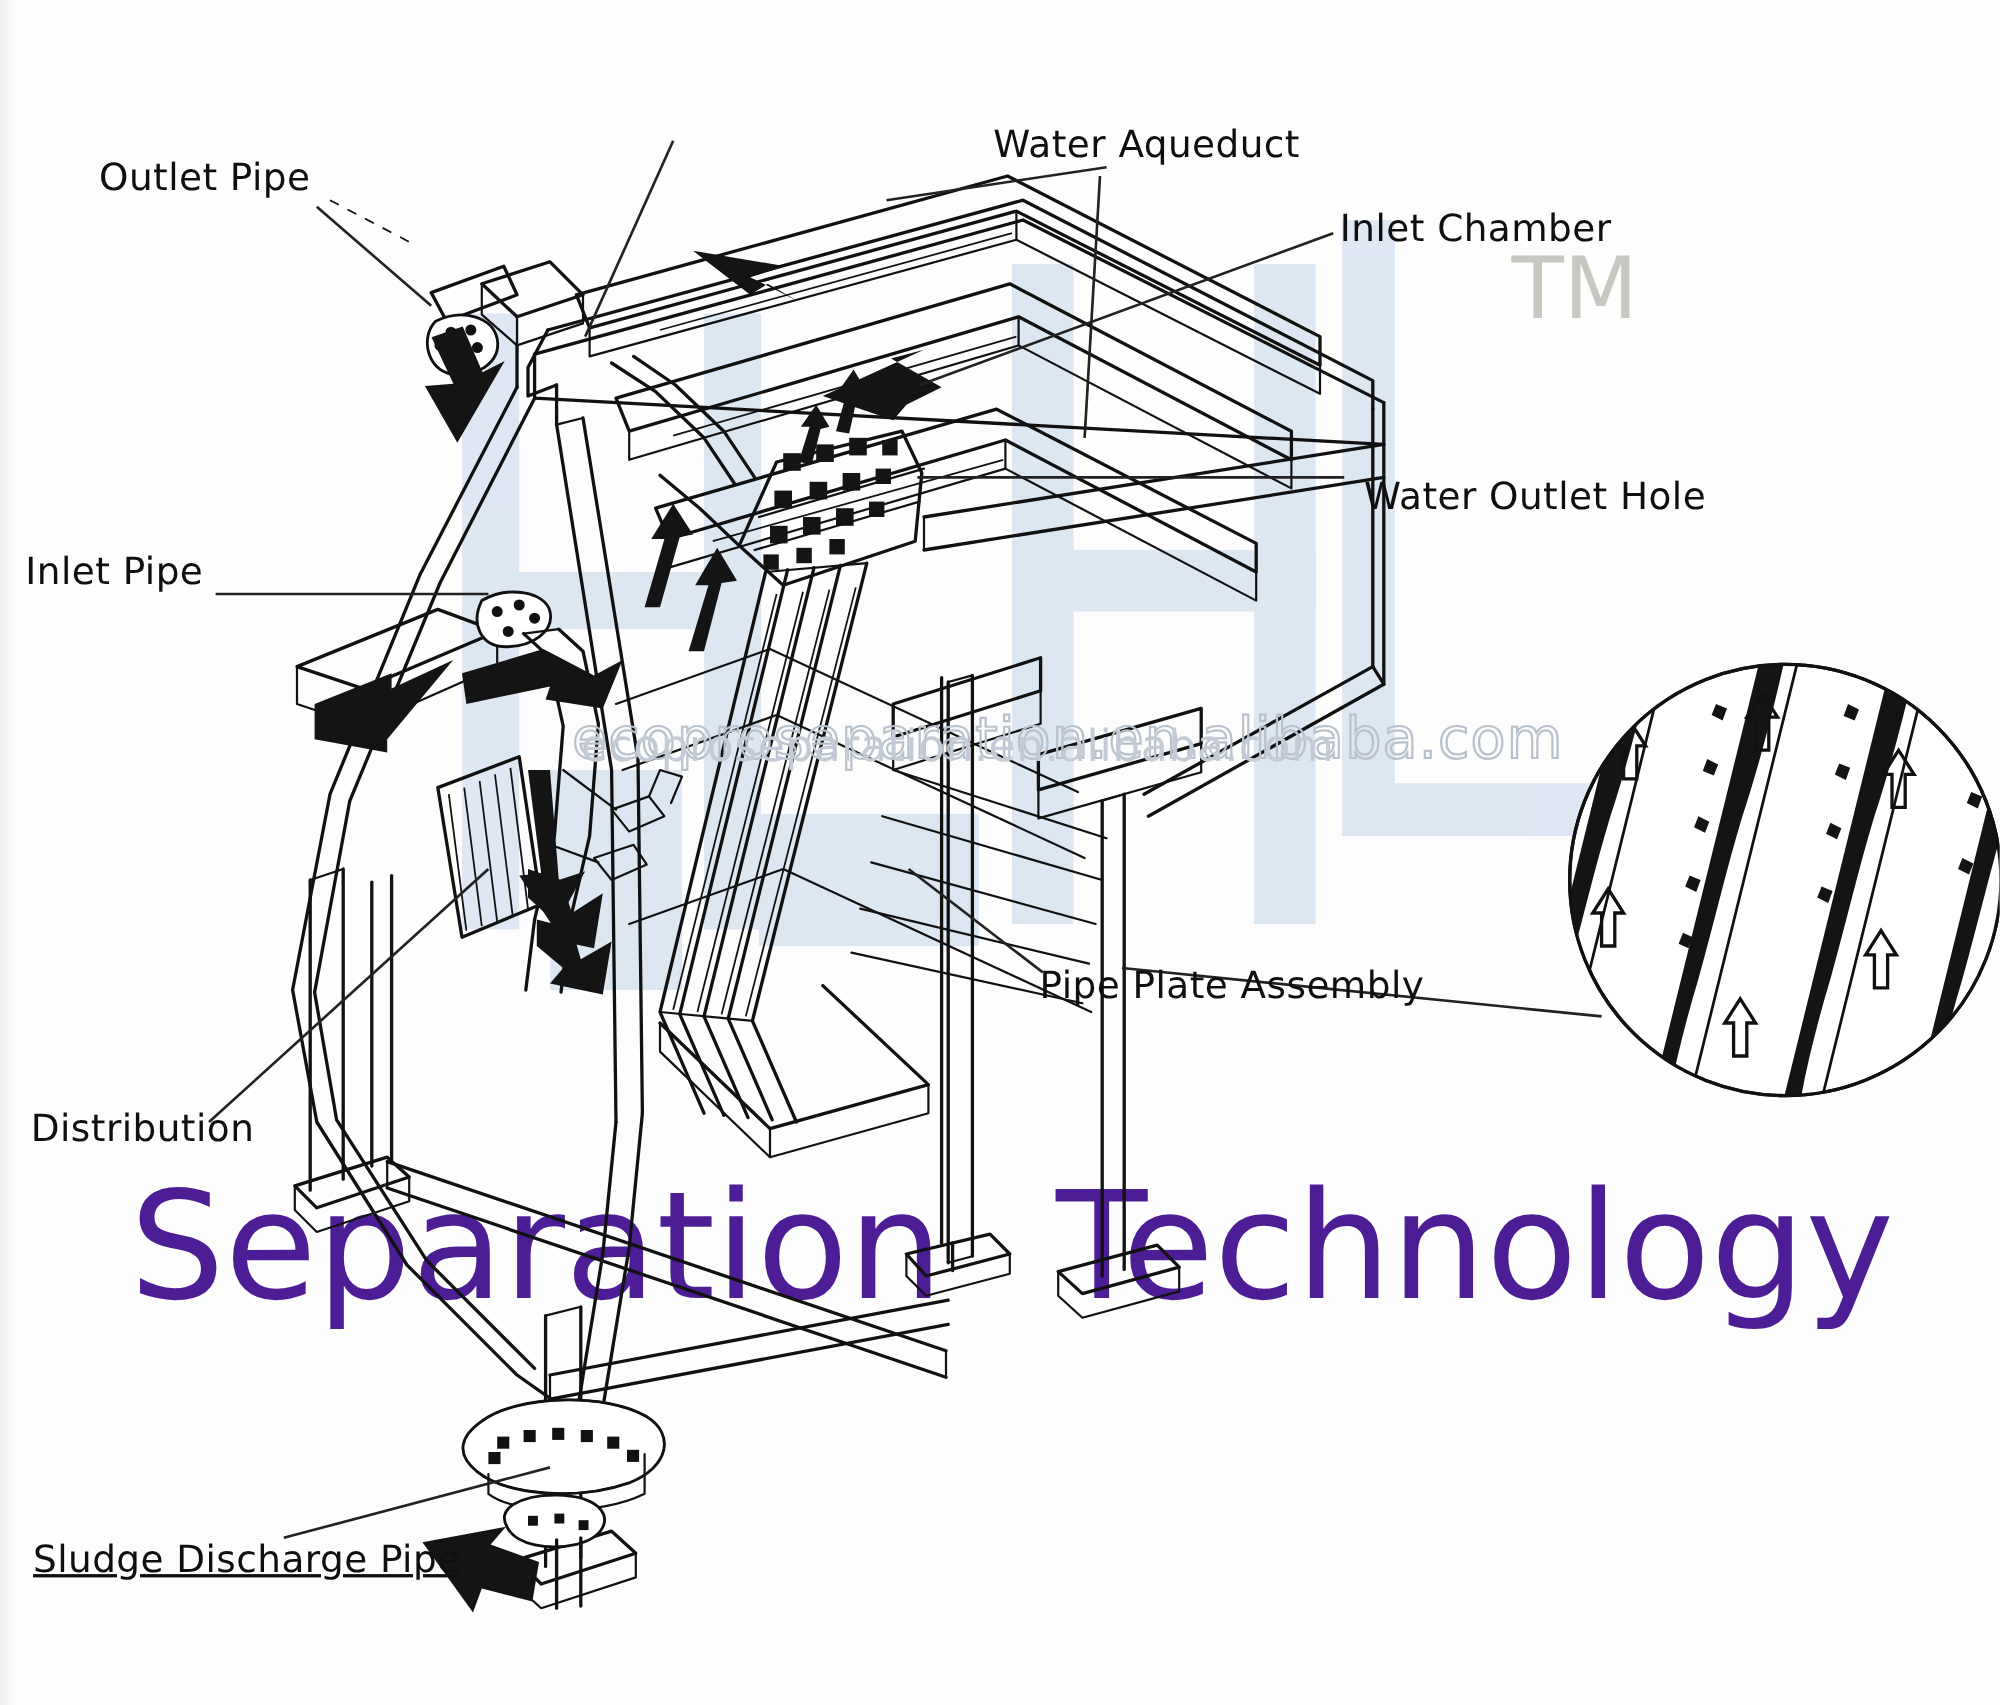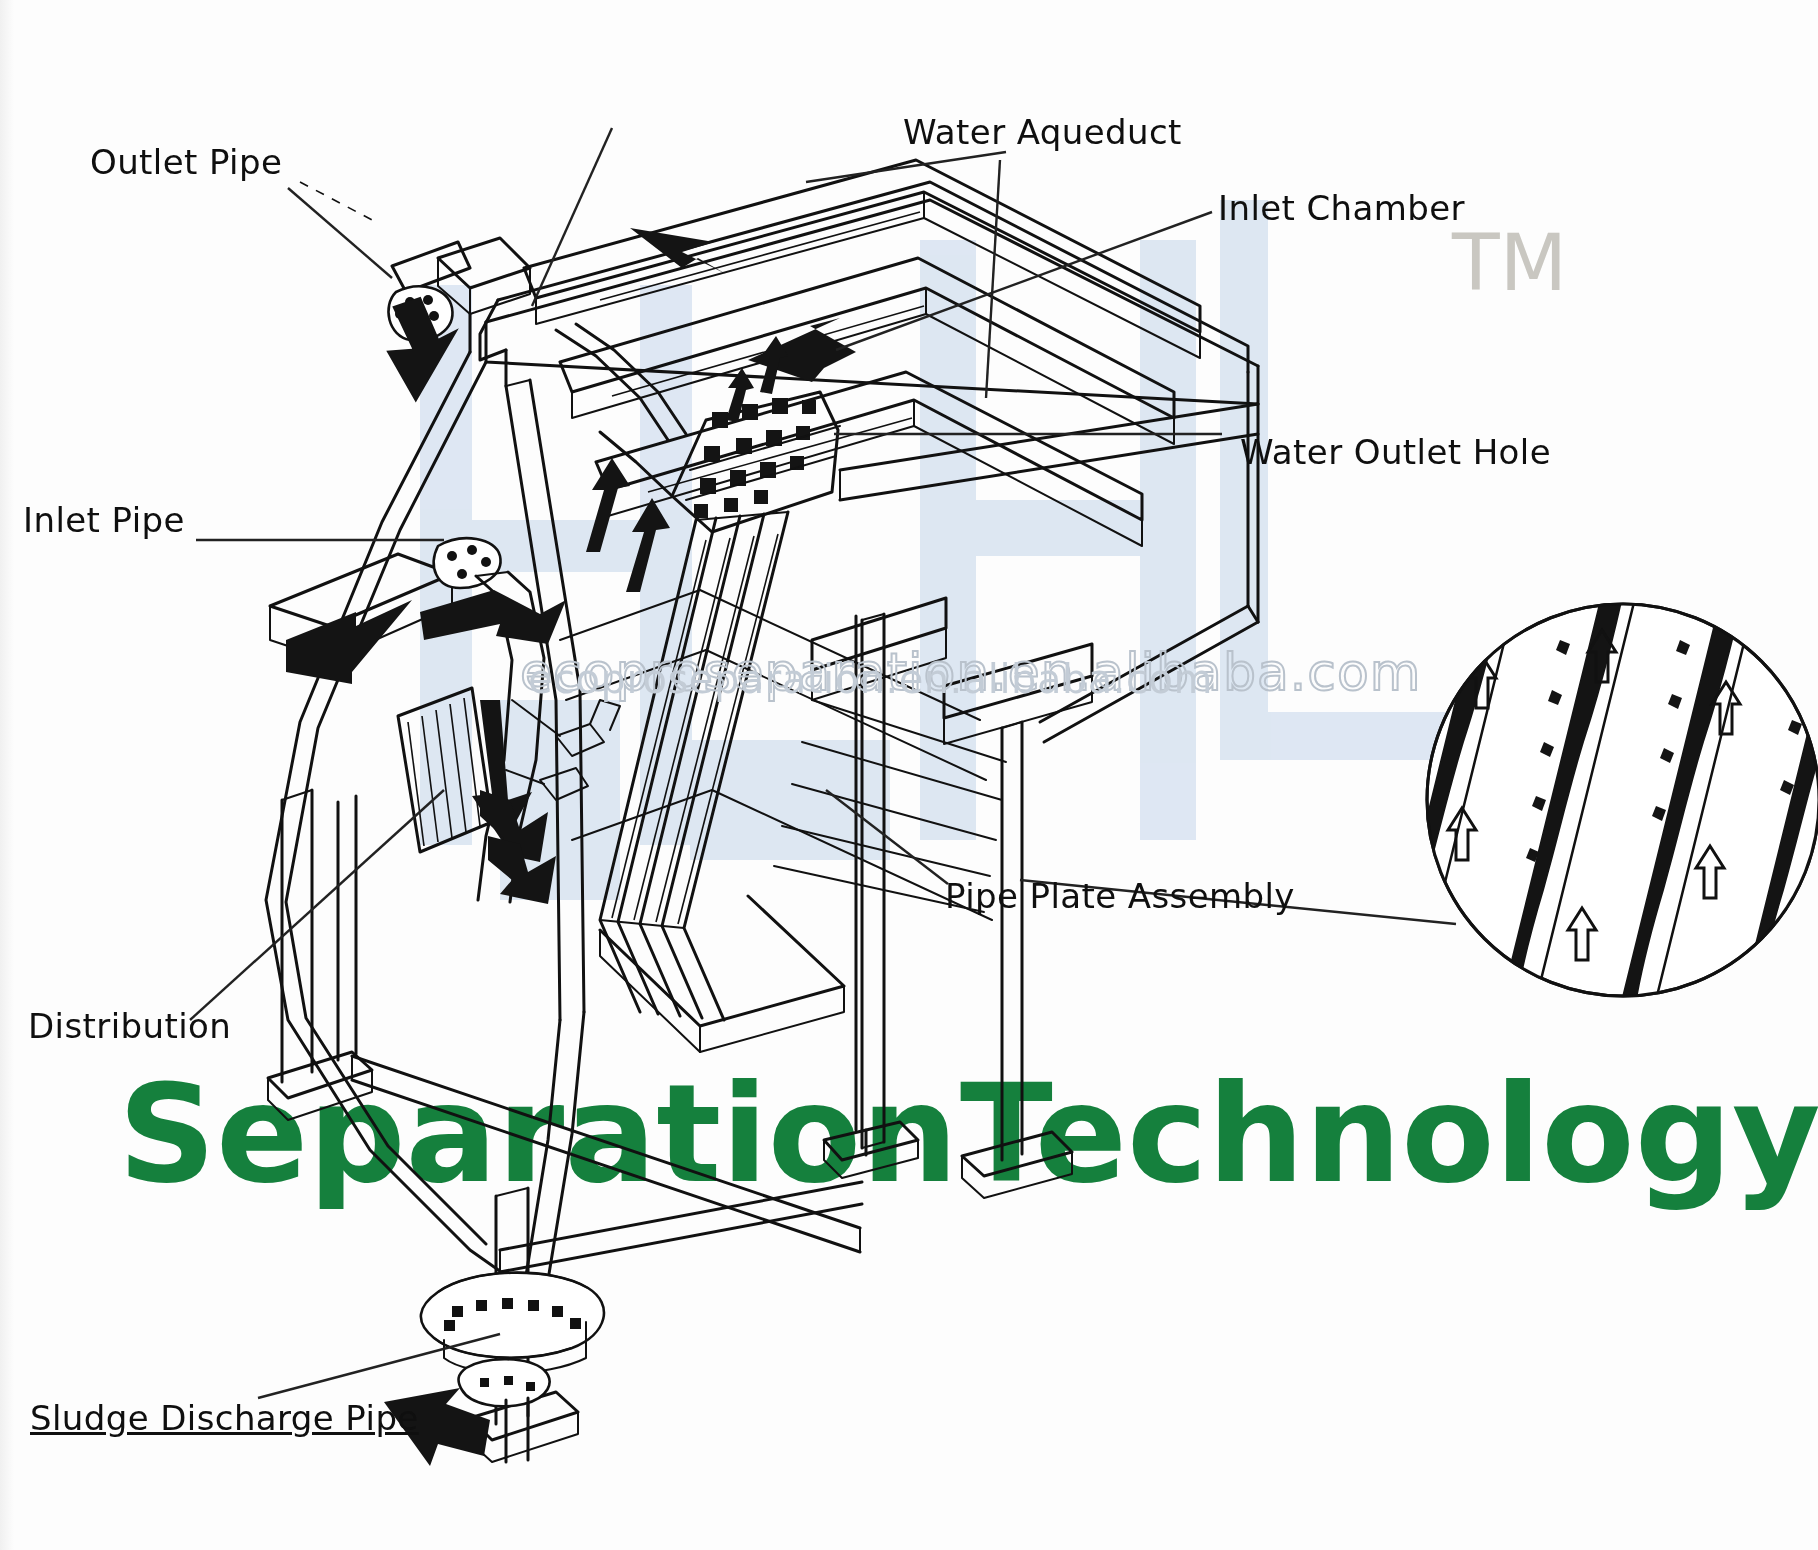--- a/index.html
+++ b/index.html
@@ -33,23 +33,23 @@
     position: absolute;
     color: #0f0f0f;
     font-family: "DejaVu Sans", sans-serif;
     font-size: 34px;
     font-weight: 400;
     letter-spacing: 0.4px;
     white-space: nowrap;
   }
   .wm-big {
     position: absolute;
-    color: #15803d;
+    color: #4c1d95;
     font-family: "DejaVu Sans", sans-serif;
-    font-weight: 700;
+    font-weight: 400;
     white-space: nowrap;
     user-select: none;
   }
   .wm-url {
     position: absolute;
     white-space: nowrap;
     user-select: none;
     font-family: "DejaVu Sans", sans-serif;
   }
   .wm-tm {
@@ -425,21 +425,21 @@
       <path d="M1020 880 L1456 924"></path>
 
       <path d="M258 1398 L500 1334"></path>
     </g>
   </svg>
 
   <div class="wm-url" style="left:520px; top:642px; font-size:52px; color:transparent;
               -webkit-text-stroke:2px #b9c2cc; letter-spacing:1px;">ecoproseparation.en.alibaba.com</div>
   <div class="wm-url" style="left:528px; top:656px; font-size:40px; color:#c3ccd6; letter-spacing:0.5px;">ecoproseparation.en.alibaba.com</div>
 
-  <div class="wm-tm" style="left:1452px; top:218px;">TM</div>
+  <div class="wm-tm" style="left:1374px; top:218px;">TM</div>
 
 
   <div class="lbl" style="left:90px; top:142px;">Outlet Pipe</div>
 
   <div class="lbl" style="left:903px; top:112px;">Water Aqueduct</div>
 
   <div class="lbl" style="left:1218px; top:188px;">Inlet Chamber</div>
 
   <div class="lbl" style="left:1240px; top:432px;">Water Outlet Hole</div>
 

